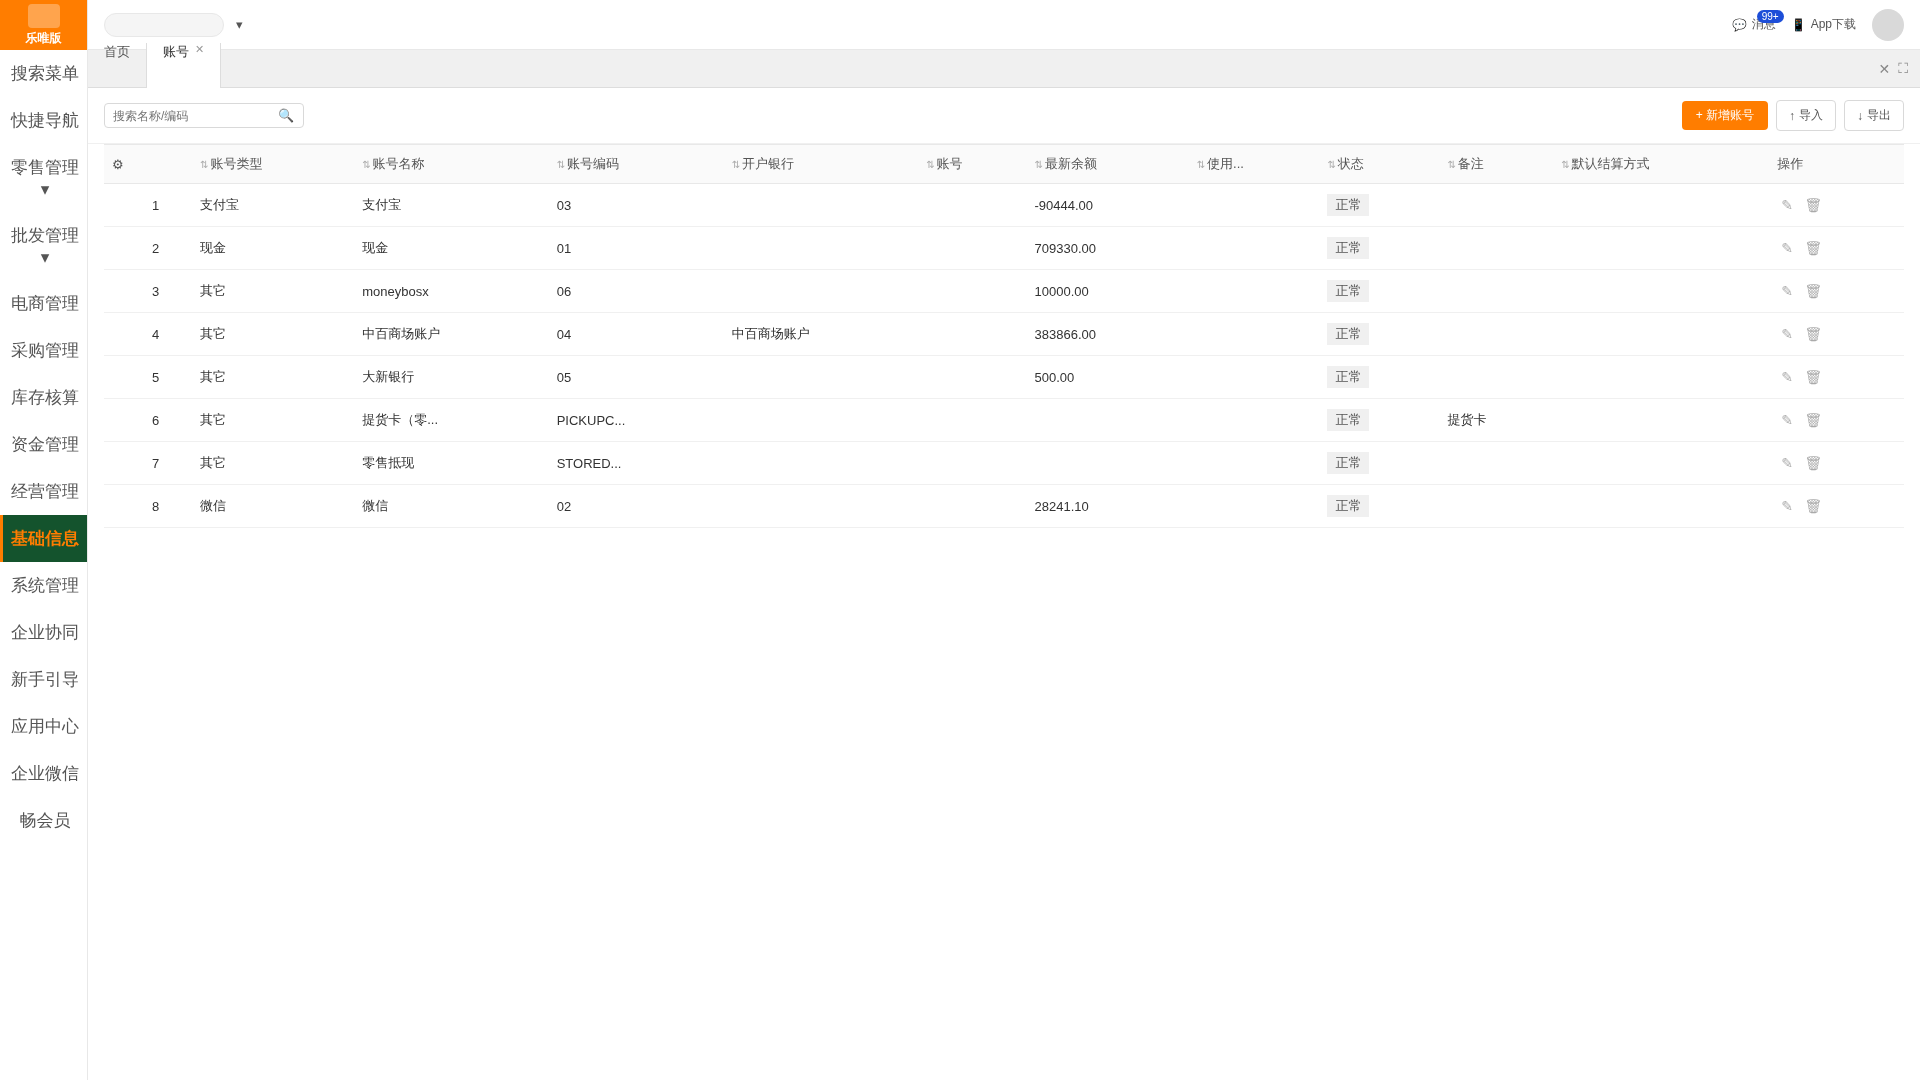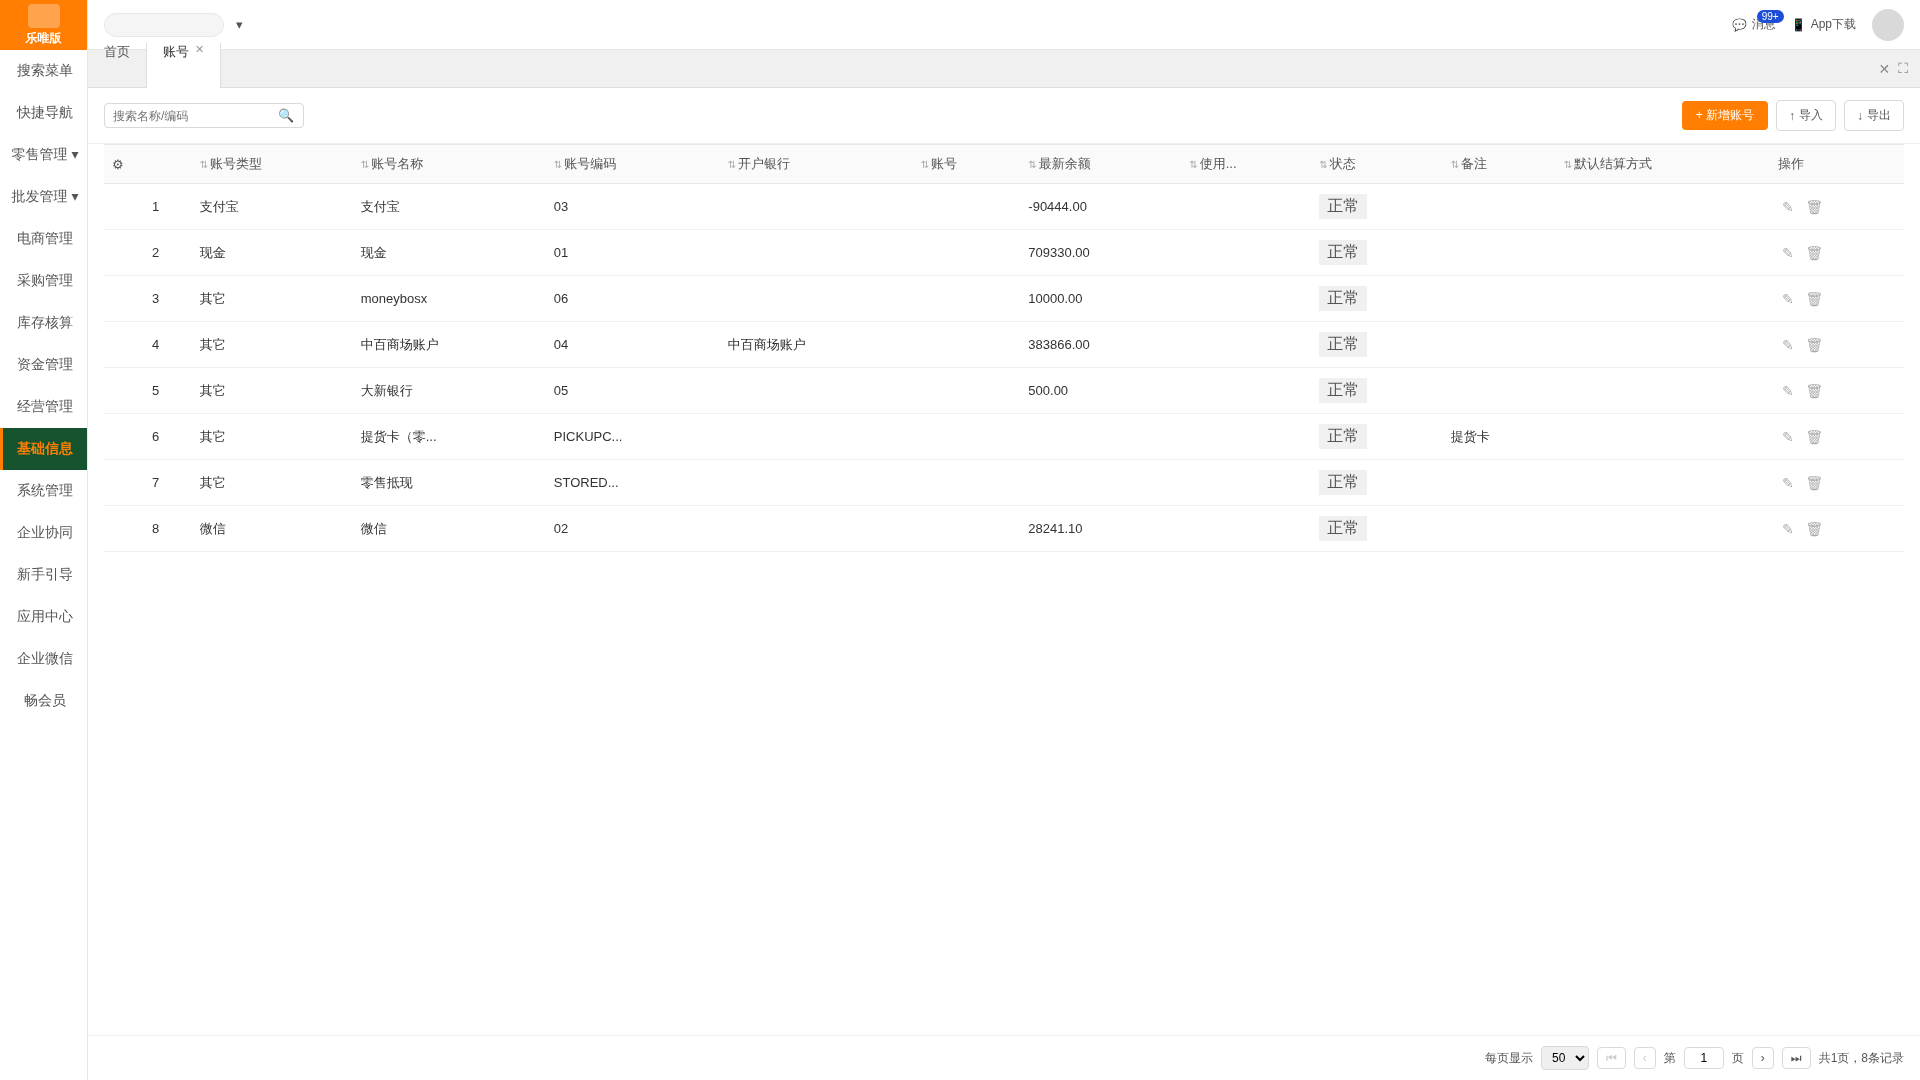--- a/index.html
+++ b/index.html
@@ -32,21 +32,21 @@
       border-radius: 4px;
       margin-bottom: 2px;
     }
     .sidebar-item {
       display: flex;
       align-items: center;
       justify-content: center;
       padding: 12px 4px;
       cursor: pointer;
       color: #555;
-      font-size: 14px;
+      font-size: 17px;
       text-align: center;
       border-left: 3px solid transparent;
     }
     .sidebar-item.active { background: #14532d; color: #ff7d00; border-left-color: #ff7d00; font-weight: bold; }
 
     
     .main {
       flex: 1;
       display: flex;
       flex-direction: column;
@@ -273,21 +273,21 @@
     tbody td {
       padding: 10px 8px;
       color: #333;
       white-space: nowrap;
     }
     .status-badge {
       background: #f0f0f0;
       color: #555;
       border-radius: 0;
       padding: 2px 8px;
-      font-size: 16px;
+      font-size: 13px;
       display: inline-block;
     }
     .status-normal { background: #f0f0f0; color: #555; }
     .action-btn {
       background: none;
       border: none;
       cursor: pointer;
       color: #aaa;
       font-size: 14px;
       padding: 2px 4px;
@@ -585,28 +585,14 @@
       <td></td>
       <td>
         <button class="action-btn">✎</button>
         <button class="action-btn">🗑</button>
       </td>
     </tr>
           </tbody>
       </table>
     </div>
 
-    <div class="pagination">
-      <span>每页显示</span>
-      <select class="page-size-select">
-        <option>50</option>
-      </select>
-      <button class="page-btn" disabled="">⏮</button>
-      <button class="page-btn" disabled="">‹</button>
-      <span>第</span>
-      <input class="page-input" type="text" value="1" style="">
-      <span>页</span>
-      <button class="page-btn">›</button>
-      <button class="page-btn">⏭</button>
-      <span>共1页，8条记录</span>
-    </div>
   </div>
 </div>
 
 </body></html>

